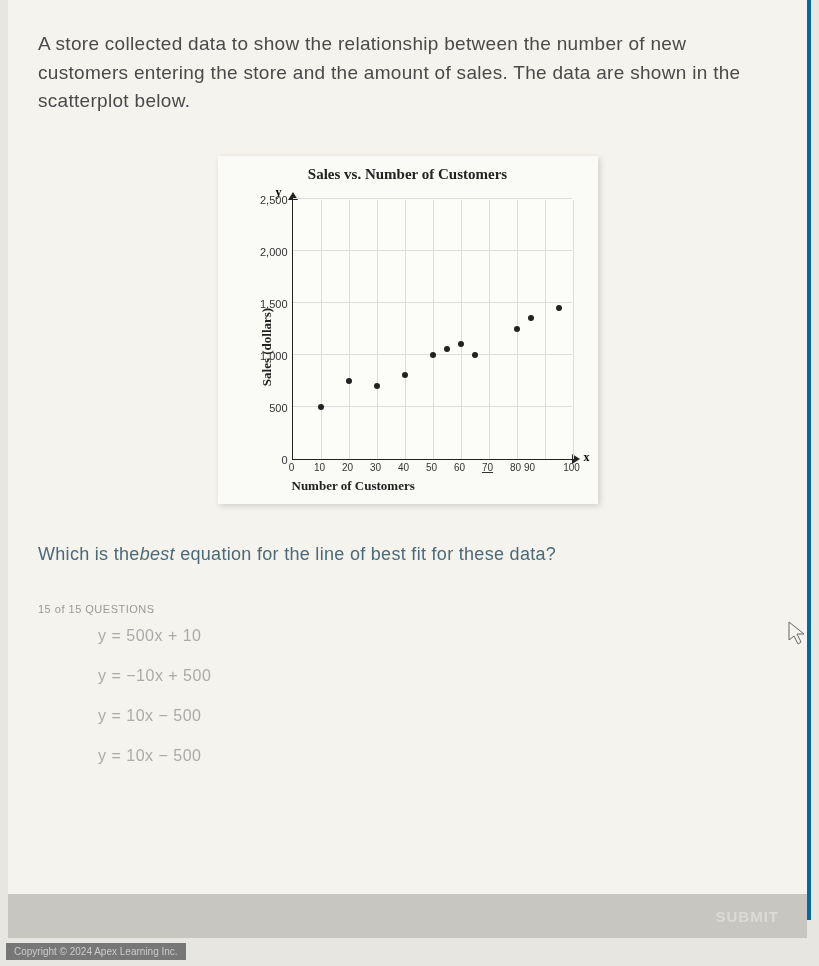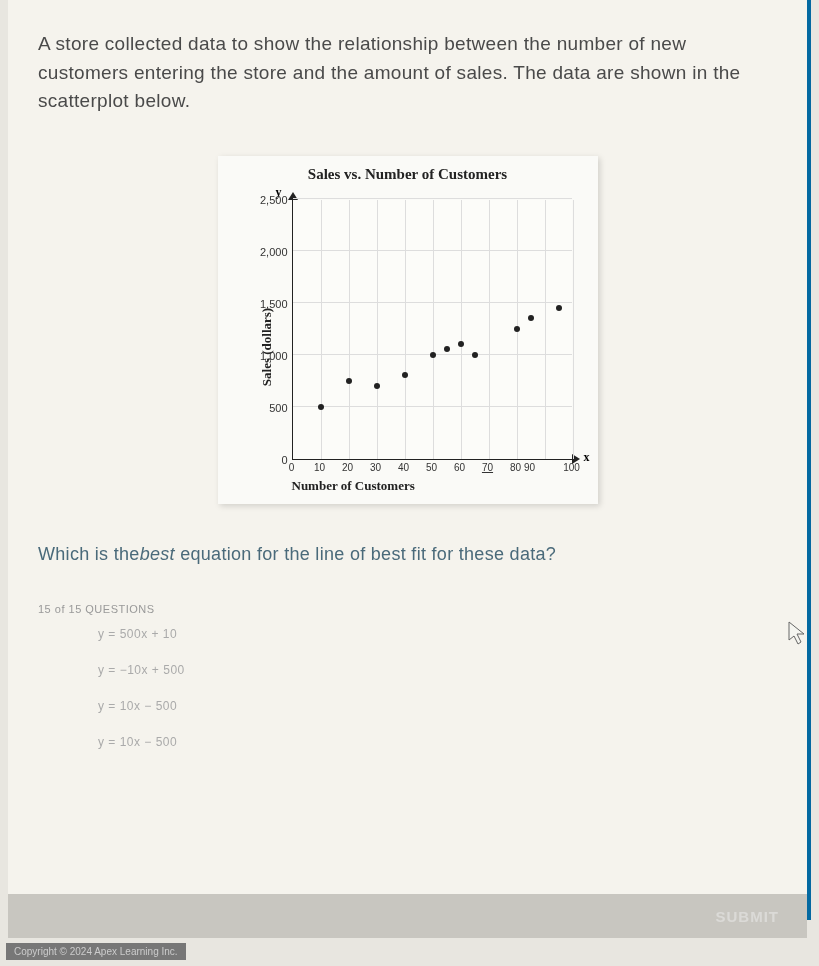--- a/index.html
+++ b/index.html
@@ -155,21 +155,21 @@
   }
   .sub-question .italic { font-style: italic; }
   .q-counter {
     font-size: 11px;
     color: #999;
     margin-bottom: 12px;
     letter-spacing: 0.5px;
   }
   .options { padding-left: 60px; }
   .option {
-    font-size: 12px;
+    font-size: 16px;
     color: #aaa;
     margin-bottom: 22px;
     font-family: Arial, sans-serif;
     letter-spacing: 0.5px;
     cursor: pointer;
   }
   .cursor {
     position: absolute;
     right: 12px;
     top: 620px;

